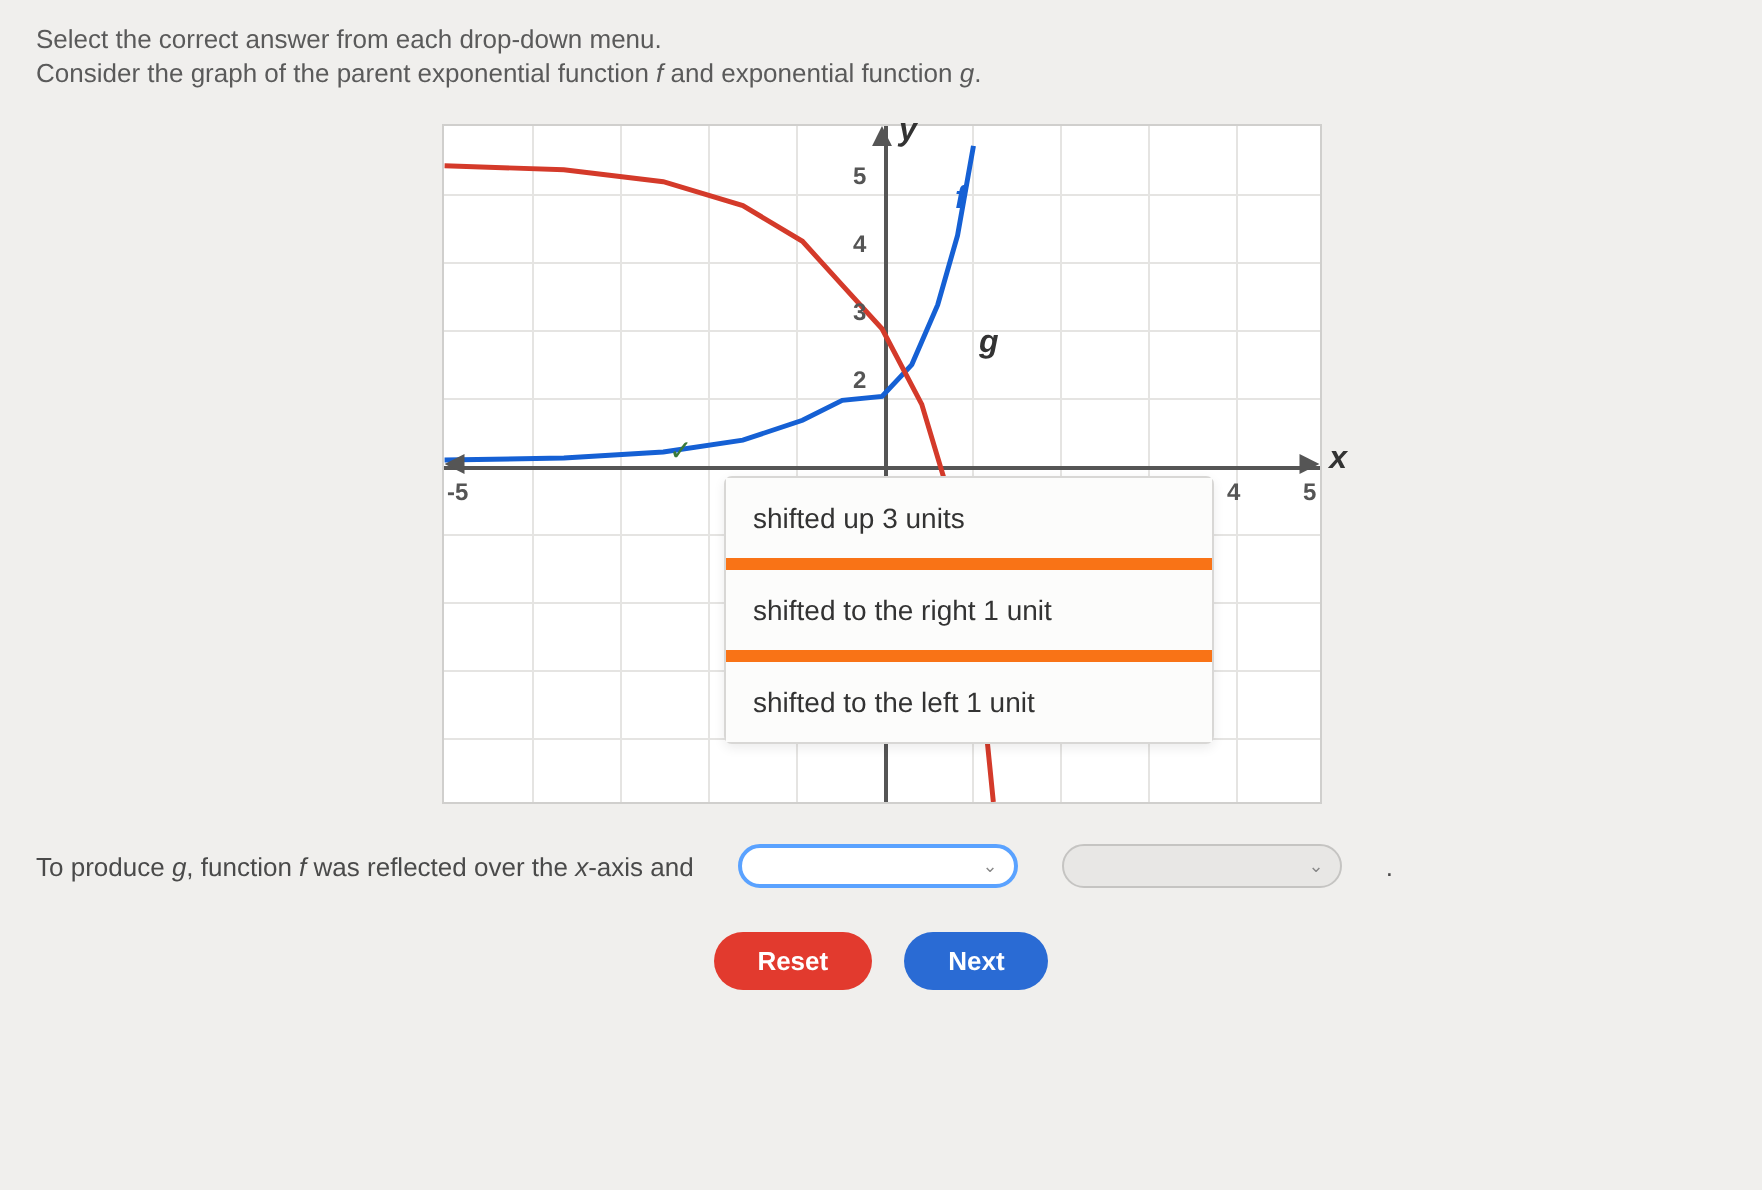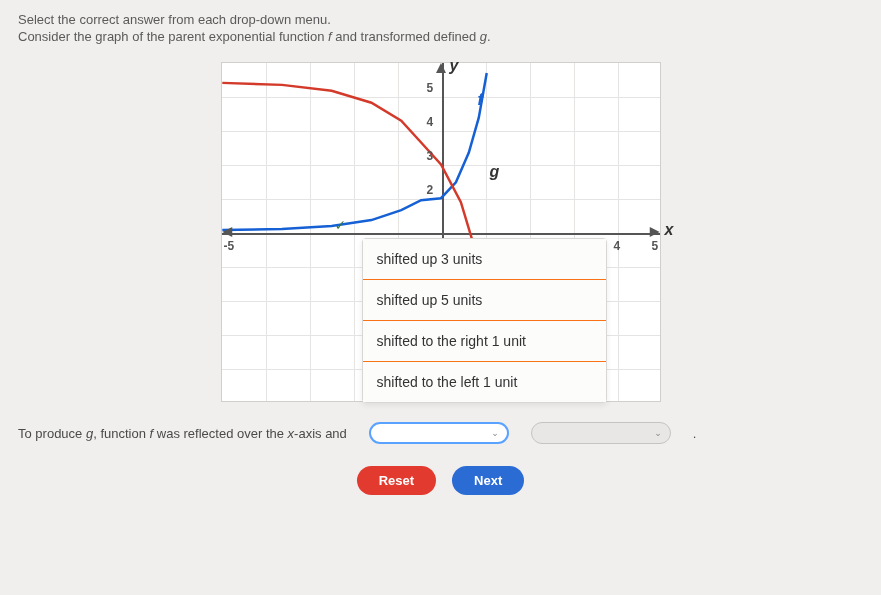--- a/index.html
+++ b/index.html
@@ -56,21 +56,21 @@
   }
   .dropdown-check {
     position: absolute;
     top: -22px; left: -28px;
     font-size: 14px; color: #3a7a3a;
   }
   .dropdown-option {
     padding: 12px 14px;
     font-size: 14px;
     color: #333;
-    border-bottom: 1px solid #f97316;
+    border-bottom: 6px solid #f97316;
     cursor: pointer;
     background: #fcfcfb;
   }
   .dropdown-option:last-child { border-bottom: none; }
   .sentence-row {
     display: flex;
     align-items: center;
     flex-wrap: wrap;
     gap: 22px;
     font-size: 13px;
@@ -114,21 +114,21 @@
   .btn-reset { background: #e23a2e; }
   .btn-next  { background: #2a6bd4; }
   .italic { font-style: italic; }
 </style>
 </head>
 <body>
 
 <div class="instructions">Select the correct answer from each drop-down menu.</div>
 
 <div class="prompt">
-  <span>Consider the graph of the parent exponential function </span><span class="italic">f</span><span> and transformed defined </span><span class="italic">g</span><span>.</span>
+  <span>Consider the graph of the parent exponential function </span><span class="italic">f</span><span> and exponential function </span><span class="italic">g</span><span>.</span>
 </div>
 
 <div class="graph-area">
   <div class="grid">
     <div class="gridline-v" style="left:44px"></div>
     <div class="gridline-v" style="left:88px"></div>
     <div class="gridline-v" style="left:132px"></div>
     <div class="gridline-v" style="left:176px"></div>
     <div class="gridline-v" style="left:264px"></div>
     <div class="gridline-v" style="left:308px"></div>
@@ -169,21 +169,20 @@
   <div class="tick-label" style="left:205px; top:120px;">2</div>
 
   <div class="tick-label" style="left:2px; top:176px;">-5</div>
   <div class="tick-label" style="left:348px; top:176px;">3</div>
   <div class="tick-label" style="left:392px; top:176px;">4</div>
   <div class="tick-label" style="left:430px; top:176px;">5</div>
 
   <div class="dropdown-panel">
     <div class="dropdown-check">✓</div>
     <div class="dropdown-option">shifted up 3 units</div>
-    <div class="dropdown-option">shifted up 5 units</div>
     <div class="dropdown-option">shifted to the right 1 unit</div>
     <div class="dropdown-option">shifted to the left 1 unit</div>
   </div>
 </div>
 
 <div class="sentence-row">
   <span>
     <span>To produce </span><span class="italic">g</span><span>, function </span><span class="italic">f</span><span> was reflected over the </span><span class="italic">x</span><span>-axis and</span>
   </span>
   <span class="fake-select active">

